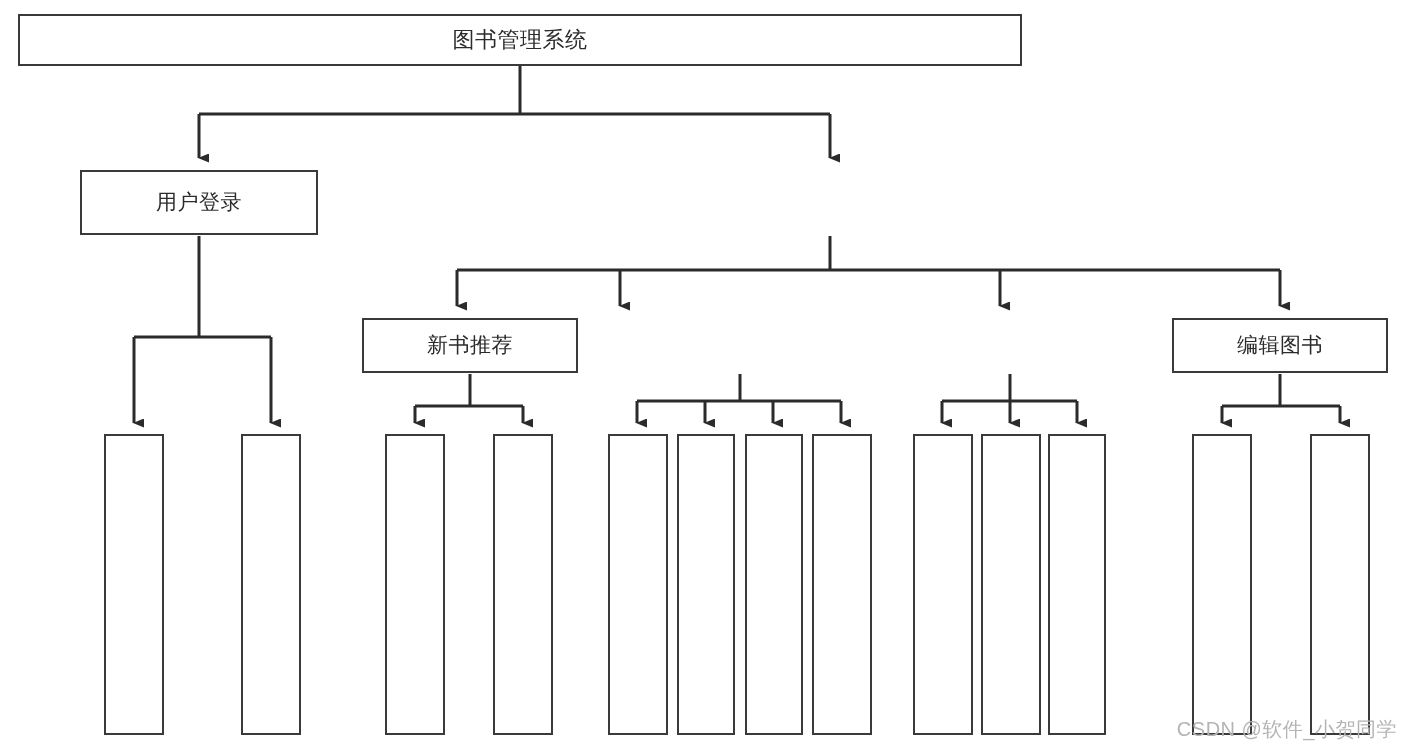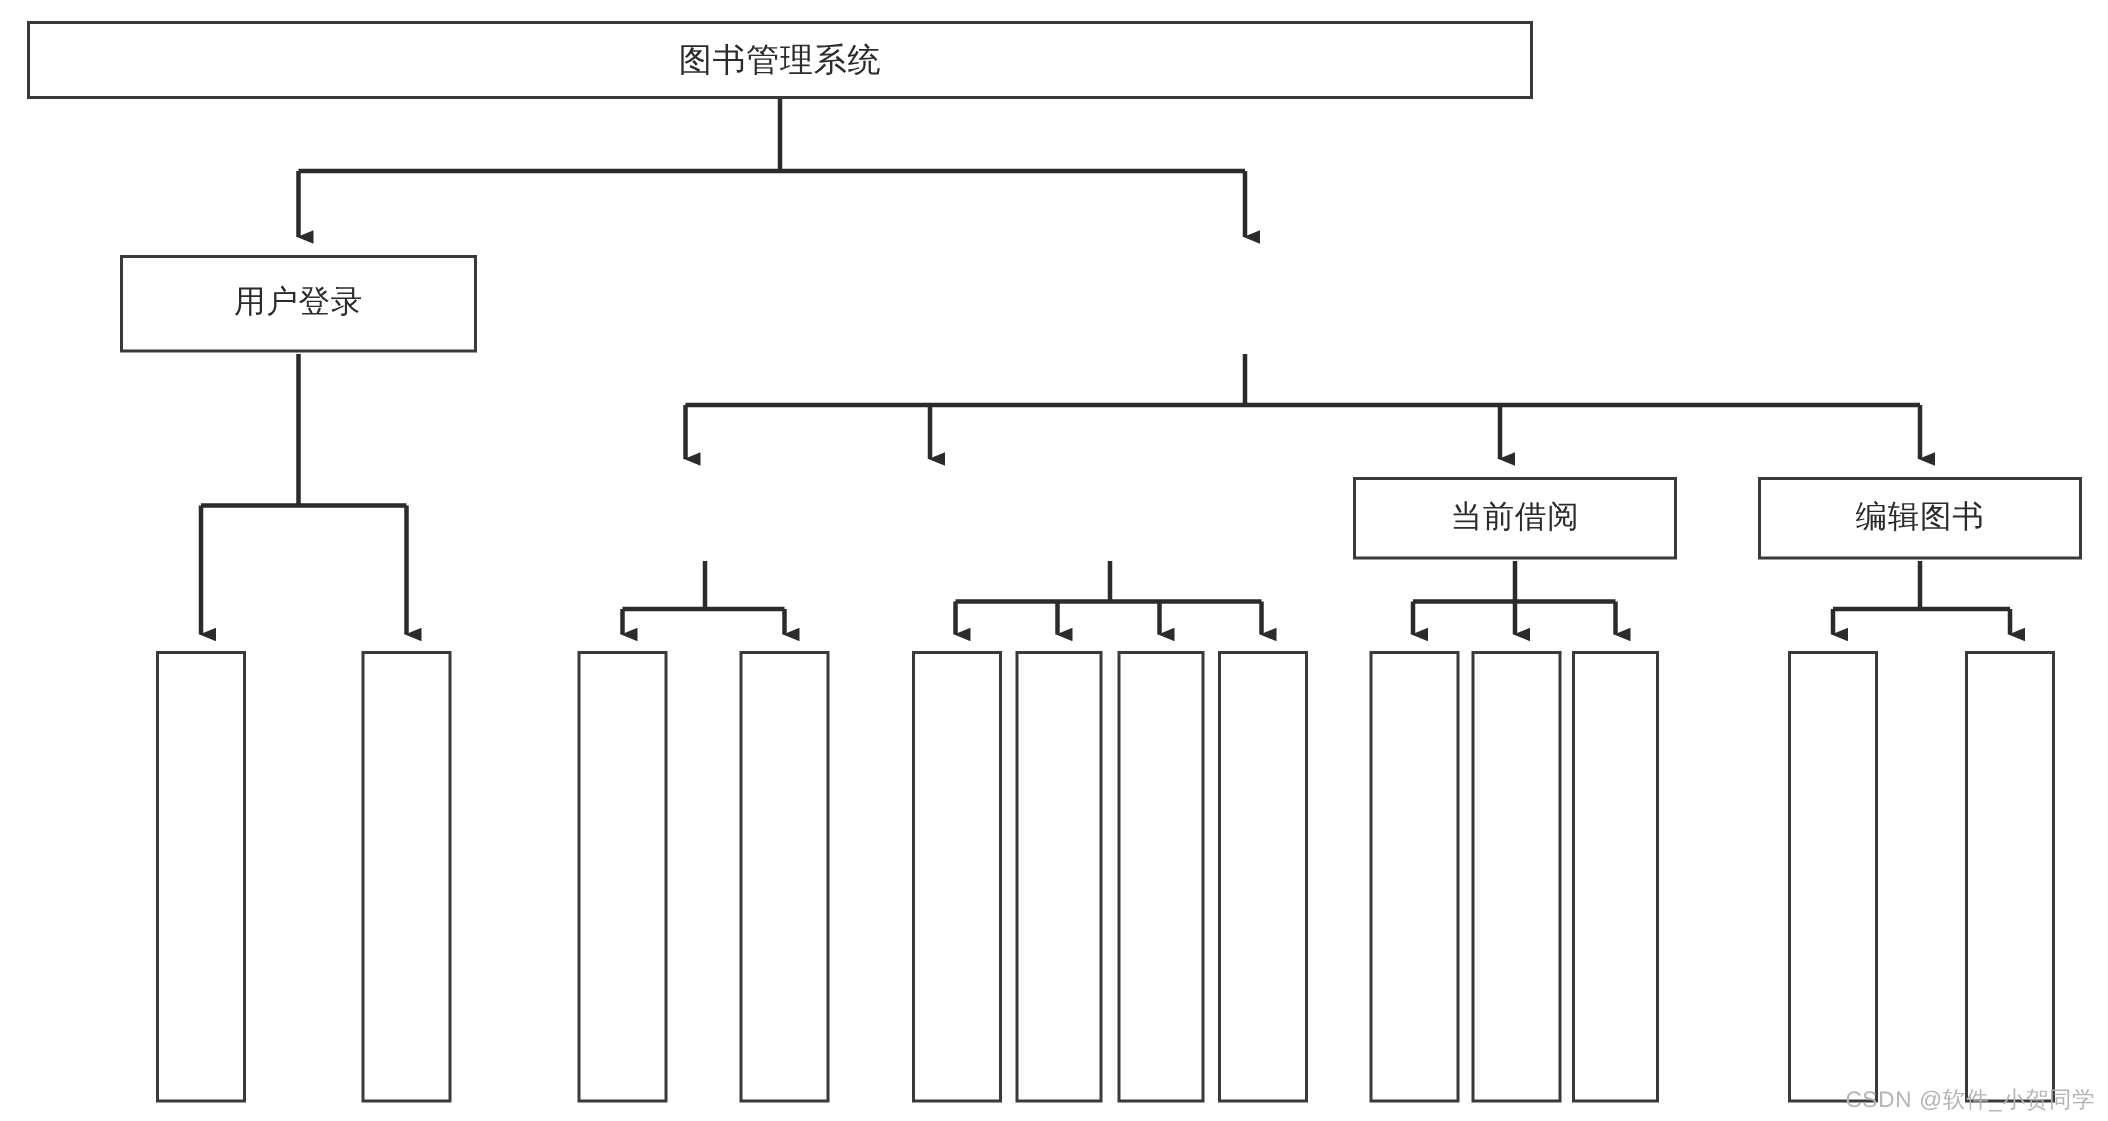--- a/index.html
+++ b/index.html
@@ -63,21 +63,21 @@
     overflow: hidden;
   }
   .node.vertical.narrow .node-label {
     font-size: 19px;
     letter-spacing: 0.5px;
   }
   .watermark {
     position: absolute;
     right: 8px;
     bottom: 4px;
-    font-size: 15px;
+    font-size: 20px;
     color: #b4b4b4;
     letter-spacing: 0.5px;
     z-index: 5;
     white-space: nowrap;
   }
 </style>
 </head>
 <body>
 
 <div id="diagram-root">
@@ -133,22 +133,22 @@
   </svg>
 
   <div class="node root horizontal" style="left:18px; top:14px; width:1004px; height:52px;">
     <span class="node-label">图书管理系统</span>
   </div>
 
   <div class="node horizontal" style="left:80px; top:170px; width:238px; height:65px;">
     <span class="node-label">用户登录</span>
   </div>
 
-  <div class="node horizontal" style="left:902px; top:318px; width:216px; height:55px;">
-    <span class="node-label">当前借阅</span>
+  <div class="node horizontal" style="left:362px; top:318px; width:216px; height:55px;">
+    <span class="node-label">新书推荐</span>
   </div>
   <div class="node horizontal" style="left:1172px; top:318px; width:216px; height:55px;">
     <span class="node-label">编辑图书</span>
   </div>
 
   <div class="node vertical" style="left:104px; top:434px; width:60px; height:301px;">
     <span class="node-label">用户登录</span>
   </div>
   <div class="node vertical" style="left:241px; top:434px; width:60px; height:301px;">
     <span class="node-label">注销登录</span>

